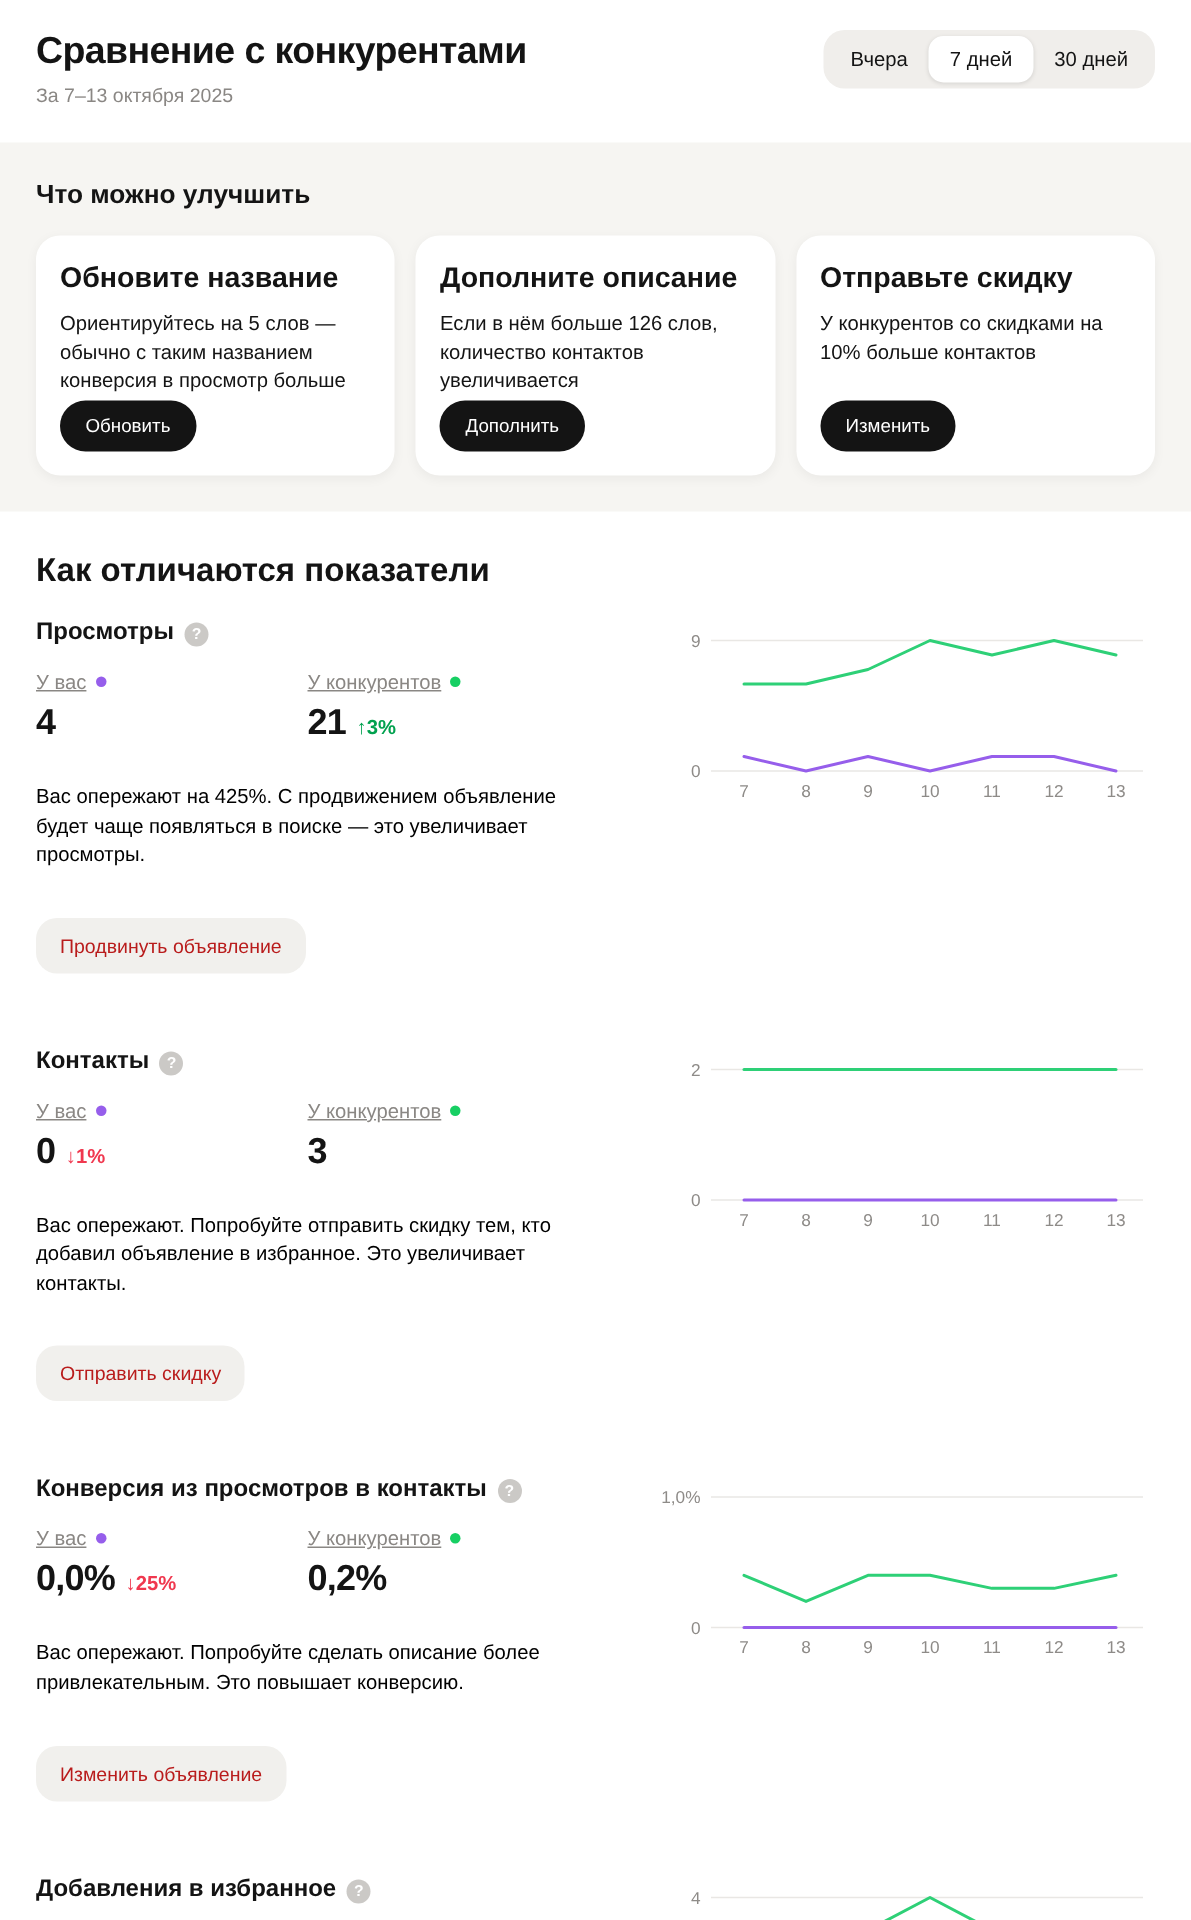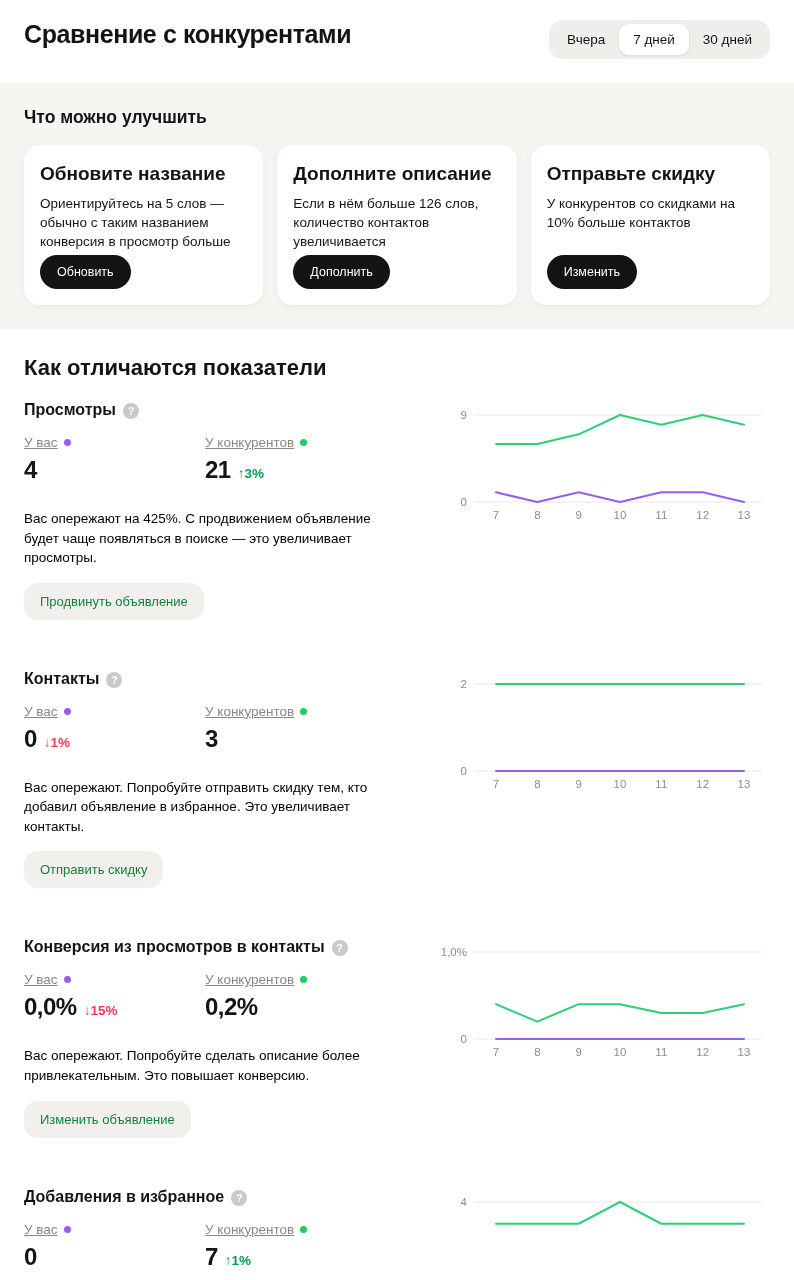--- a/index.html
+++ b/index.html
@@ -42,31 +42,32 @@
     justify-content:center; cursor:pointer; }
   .stats-row { display:flex; }
   .stat { width:181px; }
   .stat-label { font-size:13.5px; color:#8a8784; display:flex; align-items:center; gap:6px;text-decoration:underline; }
   .dot { width:7px; height:7px; border-radius:50%; display:inline-block; }
   .stat-value-row { margin-top:6px; display:flex; align-items:baseline; gap:7px; }
   .stat-value { font-size:24px; font-weight:700; letter-spacing:-0.5px; }
   .trend { font-size:13.5px; font-weight:700; }
   .metric-msg { margin-top:25px; font-size:13.5px; line-height:1.45; color:#000000;
     max-width:352px; }
-  .gray-btn { margin-top:15px; background:#f1f0ed; border:none; border-radius:14px;
-    padding:11px 16px; font-size:13px; color:#15803d; cursor:pointer; font-family:inherit;
+  .gray-btn { margin-top:32px; background:#f1f0ed; border:none; border-radius:14px;
+    padding:11px 16px; font-size:13px; color:#b91c1c; cursor:pointer; font-family:inherit;
     display:inline-block; }
   .metric-chart { flex:0 0 332px; }
 </style>
 </head>
 <body>
 
 <header class="page-header">
   <div>
     <div class="page-title">Сравнение с конкурентами</div>
+    <div class="page-subtitle">За 7–13 октября 2025</div>
   </div>
   <div class="segmented">
     <div class="seg">Вчера</div>
     <div class="seg selected">7 дней</div>
     <div class="seg">30 дней</div>
   </div>
 </header>
 
 <section class="improve">
   <h2>Что можно улучшить</h2>
@@ -195,21 +196,21 @@
         <span class="help-icon">?</span>
       </div>
       <div class="stats-row">
         <div class="stat">
           <div class="stat-label">
               <span>У вас</span>
               <span class="dot" style="background: rgb(150, 94, 235);"></span>
             </div>
           <div class="stat-value-row">
               <span class="stat-value">0,0%</span>
-              <span class="trend" style="color: rgb(240, 56, 79);">↓15%</span>
+              <span class="trend" style="color: rgb(240, 56, 79);">↓25%</span>
             </div>
         </div>
         <div class="stat">
           <div class="stat-label">
               <span>У конкурентов</span>
               <span class="dot" style="background: rgb(23, 207, 99);"></span>
             </div>
           <div class="stat-value-row">
               <span class="stat-value">0,2%</span>
               <span class="trend"></span>

